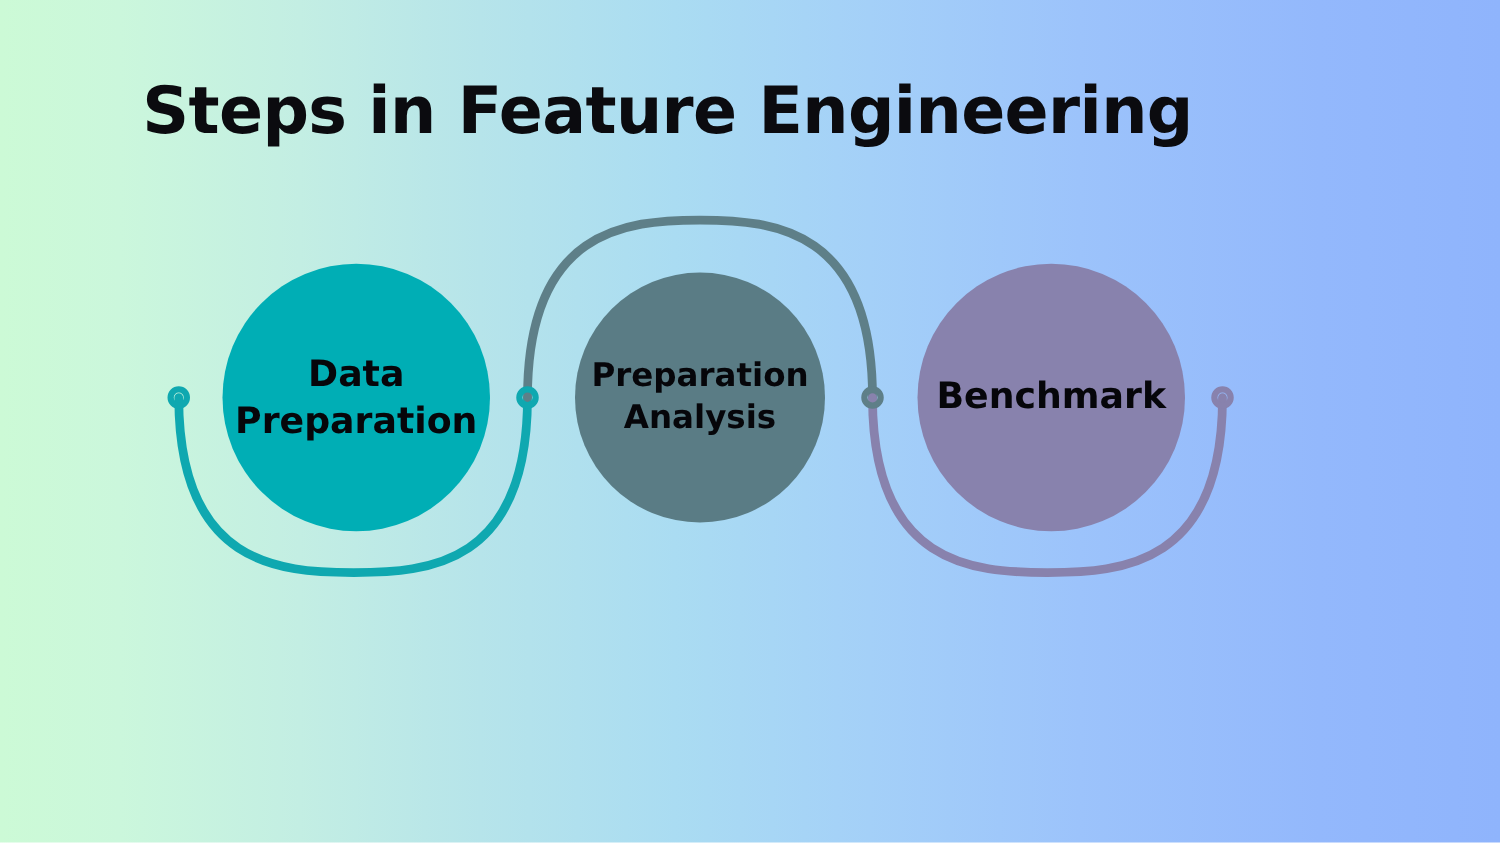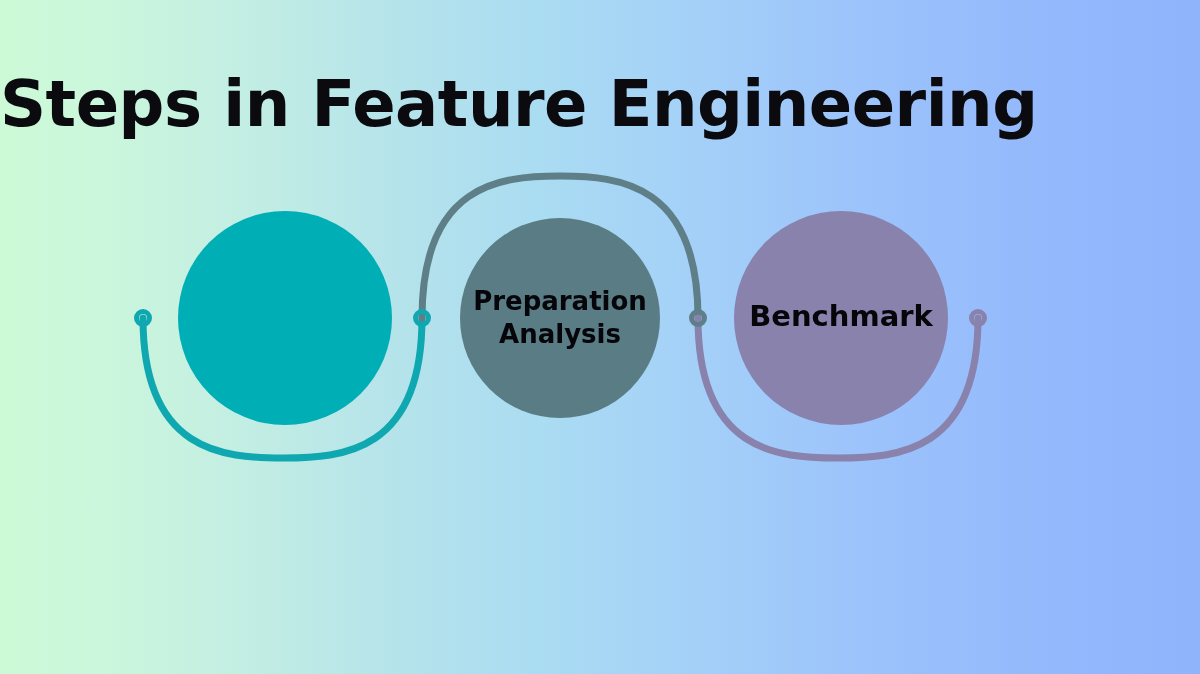--- a/index.html
+++ b/index.html
@@ -17,22 +17,23 @@
     position: relative;
     width: 1200px;
     height: 674px;
     background: linear-gradient(to right, #ccfad6 0%, #cbf7dc 8%, #c3eee3 20%, #b6e4ea 32%, #aadcf2 45%, #a4d0f8 58%, #9cc3fb 72%, #93b8fc 88%, #8fb4fc 100%);
   }
   #page-title {
     position: absolute;
     top: 26px;
     left: 0;
     width: 1068px;
+    text-align: center;
     font-family: "DejaVu Sans", "Liberation Sans", sans-serif;
-    font-size: 64px;
+    font-size: 52px;
     font-weight: 700;
     letter-spacing: -0.5px;
     color: #0b0b0f;
     line-height: 1.1;
     white-space: nowrap;
   }
   #flow-svg {
     position: absolute;
     top: 0;
     left: 0;
@@ -86,19 +87,21 @@
     <circle id="step-circle-0" cx="285" cy="318" r="107" fill="#00AEB5"></circle>
     <circle id="step-circle-1" cx="560" cy="318" r="100" fill="#5A7C85"></circle>
     <circle id="step-circle-2" cx="841" cy="318" r="107" fill="#8882AD"></circle>
 
     <circle id="node-outer-0" cx="143" cy="318" r="6.5" fill="none" stroke="#0FA8B0" stroke-width="5"></circle>
     <circle id="node-outer-1" cx="422" cy="318" r="6.5" fill="none" stroke="#0FA8B0" stroke-width="5"></circle>
     <circle id="node-outer-2" cx="698" cy="318" r="6.5" fill="none" stroke="#5E7F88" stroke-width="5"></circle>
     <circle id="node-outer-3" cx="978" cy="318" r="6.5" fill="none" stroke="#8882AD" stroke-width="5"></circle>
   </svg>
 
+  <div id="label-0" class="node-label">Data
+Preparation</div>
 
   <div id="label-1" class="node-label">Preparation
 Analysis</div>
 
   <div id="label-2" class="node-label">Benchmark</div>
 
 </div>
 
 </body></html>

